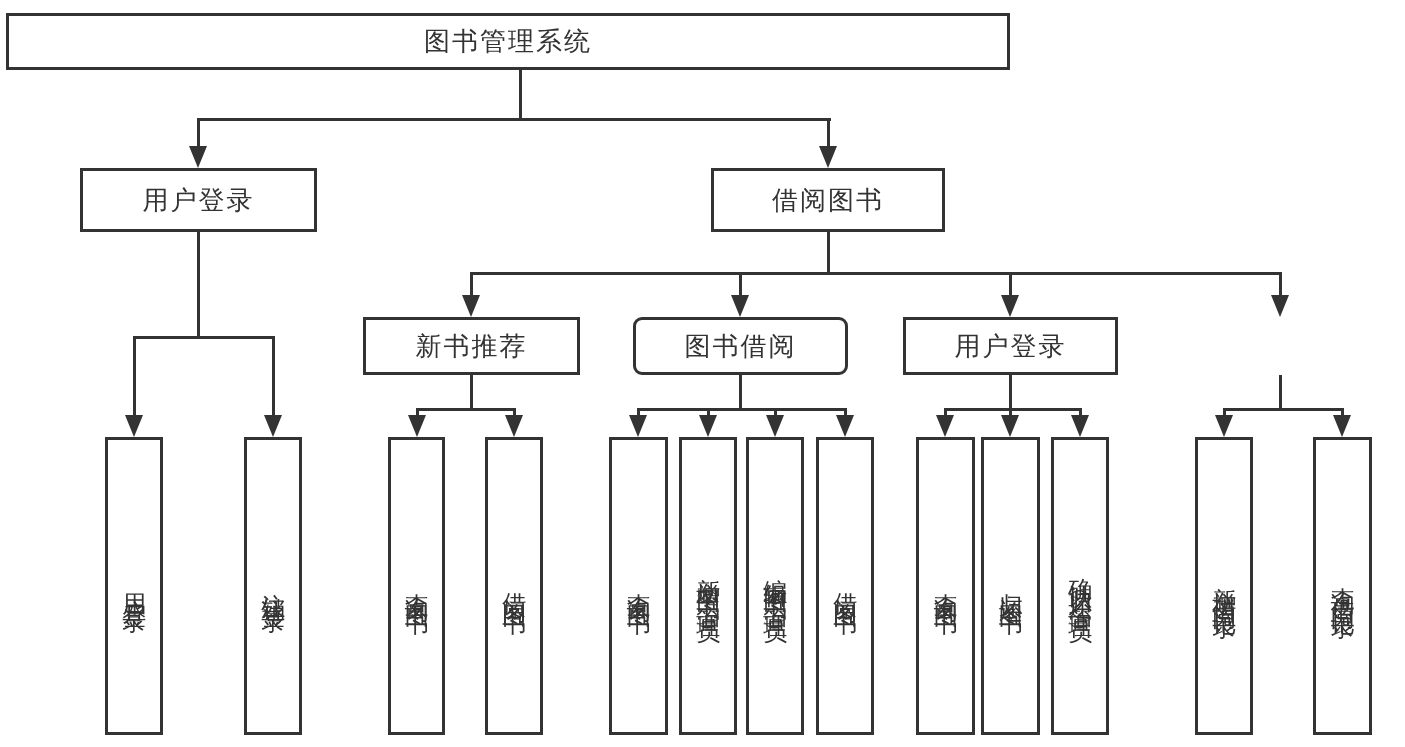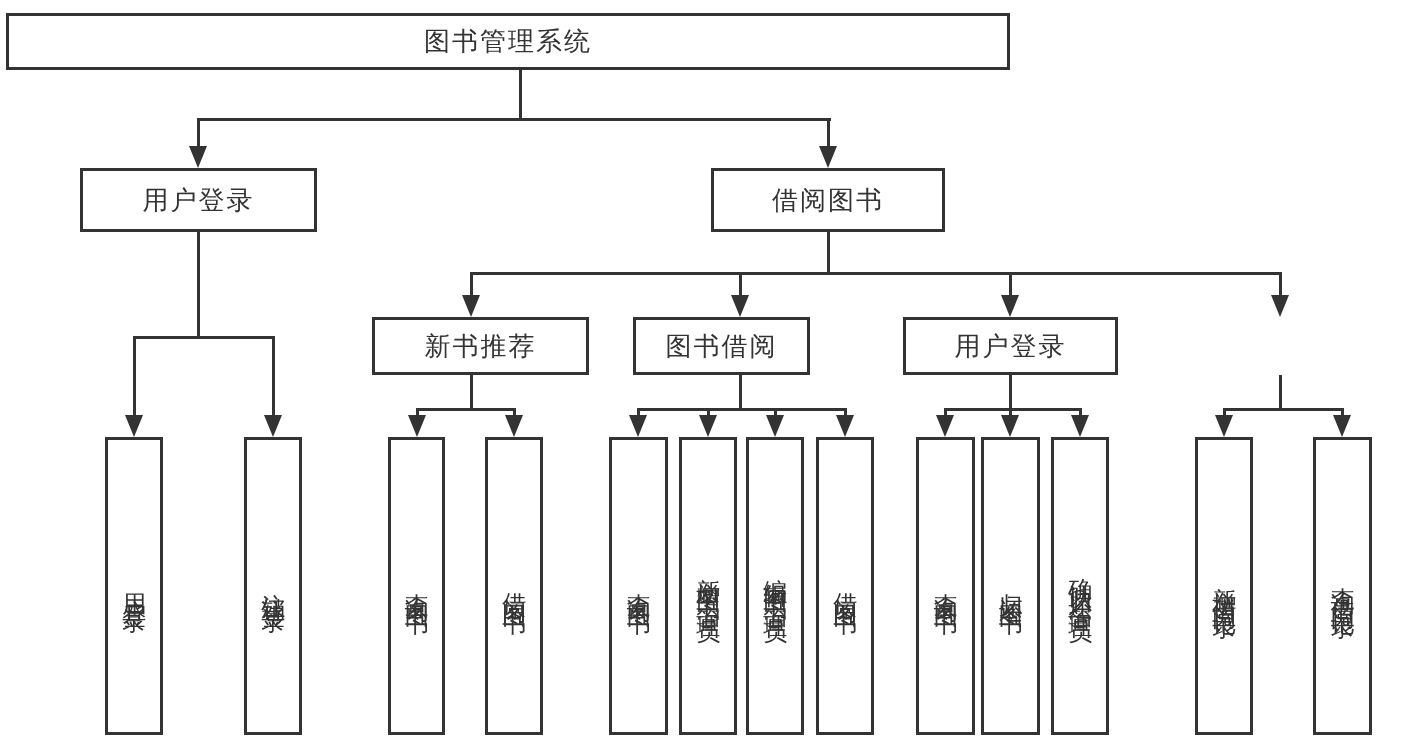--- a/index.html
+++ b/index.html
@@ -72,24 +72,24 @@
   <div class="line" style="left:470px;top:272px;width:812px;height:3px;"></div>
   <div class="line" style="left:470px;top:272px;width:3px;height:25px;"></div>
   <div class="arrow" style="left:462px;top:295px;"></div>
   <div class="line" style="left:739px;top:272px;width:3px;height:25px;"></div>
   <div class="arrow" style="left:731px;top:295px;"></div>
   <div class="line" style="left:1009px;top:272px;width:3px;height:25px;"></div>
   <div class="arrow" style="left:1001px;top:295px;"></div>
   <div class="line" style="left:1279px;top:272px;width:3px;height:25px;"></div>
   <div class="arrow" style="left:1271px;top:295px;"></div>
 
-  <div class="box" style="left:363px;top:317px;width:217px;height:58px;margin-left:9px;">
+  <div class="box" style="left:363px;top:317px;width:217px;height:58px;">
     <span class="hlabel">新书推荐</span>
   </div>
-  <div class="box" style="left:633px;top:317px;width:177px;height:58px;">
+  <div class="box" style="left:633px;top:317px;width:215px;height:58px;border-radius:9px;">
     <span class="hlabel">图书借阅</span>
   </div>
   <div class="box" style="left:903px;top:317px;width:215px;height:58px;">
     <span class="hlabel">用户登录</span>
   </div>
 
   <div class="line" style="left:470px;top:375px;width:3px;height:36px;"></div>
   <div class="line" style="left:416px;top:408px;width:100px;height:3px;"></div>
   <div class="line" style="left:416px;top:408px;width:3px;height:10px;"></div>
   <div class="arrow" style="left:408px;top:415px;"></div>

